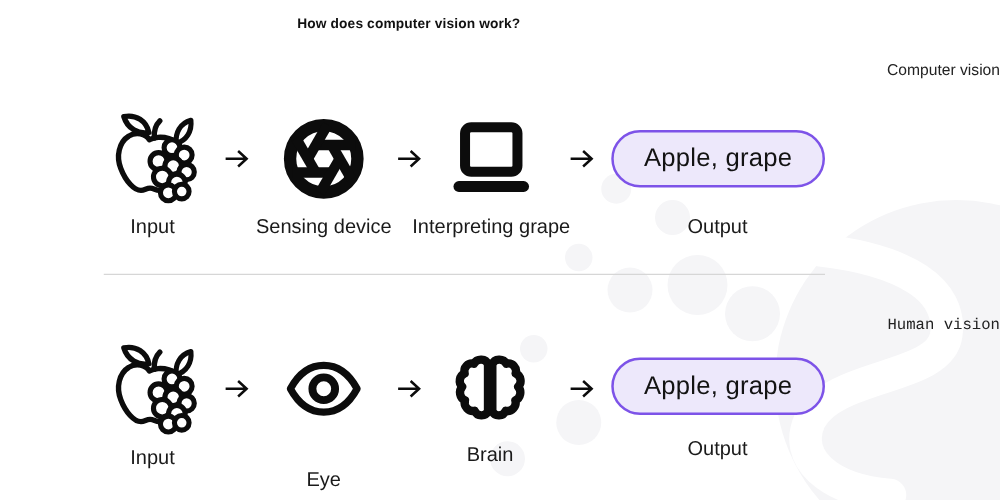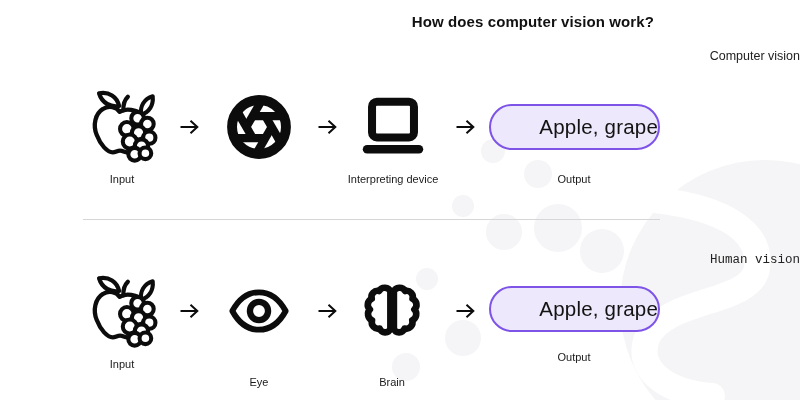--- a/index.html
+++ b/index.html
@@ -2,34 +2,34 @@
 <html><head>
 <meta charset="utf-8">
 <style>
   html,body{margin:0;padding:0;background:#fff;}
   .canvas{
     position:relative;width:800px;height:400px;background:#ffffff;
     overflow:hidden;font-family:"Liberation Sans",sans-serif;color:#111;
   }
   .abs{position:absolute;}
   .page-title{
-    top:13px;left:0;width:654px;text-align:right;
-    font-size:15px;font-weight:600;color:#111;letter-spacing:.1px;
+    top:13px;left:0;width:654px;text-align:center;
+    font-size:11px;font-weight:600;color:#111;letter-spacing:.1px;
   }
   .section-heading{
     left:0;width:800px;text-align:right;
     font-size:12.5px;font-weight:400;color:#222;
   }
   .step-label{
-    font-size:11px;color:#1a1a1a;white-space:nowrap;
+    font-size:16px;color:#1a1a1a;white-space:nowrap;
     transform:translateX(-50%);
   }
   .pill{
     width:167px;height:42px;border:2px solid #7D53E8;background:#EDE8FB;
-    border-radius:23px;display:flex;align-items:center;justify-content:flex-end;
+    border-radius:23px;display:flex;align-items:center;justify-content:center;
     font-size:20.5px;color:#131313;letter-spacing:.2px;
   }
   .divider{height:1px;background:#d6d6d6;}
   .icon-svg{display:block;}
   .wm{pointer-events:none;}
 </style>
 </head>
 <body>
 
 <div class="canvas">
@@ -100,21 +100,22 @@
 
   <svg class="abs icon-svg" style="left:453px;top:115px;" width="24" height="24" viewBox="0 0 24 24">
     <path d="M3.5 12 H20 M13.5 5.8 L20.3 12 L13.5 18.2" fill="none" stroke="#0c0c0c" stroke-width="2"></path>
   </svg>
 
   <div class="abs pill" style="left:489px;top:104px;">
     <span>Apple, grape</span>
   </div>
 
   <div class="abs step-label" style="left:122px;top:173px;">Input</div>
-  <div class="abs step-label" style="left:393px;top:173px;">Interpreting device</div>
+  <div class="abs step-label" style="left:259px;top:173px;">Sensing device</div>
+  <div class="abs step-label" style="left:393px;top:173px;">Interpreting grape</div>
   <div class="abs step-label" style="left:574px;top:173px;">Output</div>
 
   <div class="abs divider" style="left:83px;top:219px;width:577px;"></div>
 
   <div class="abs section-heading" style="top:253px;font-family:Liberation Mono, monospace;">Human vision</div>
 
   <svg class="abs icon-svg" style="left:83px;top:271px;" width="78" height="78" viewBox="0 0 80 80">
     <g fill="none" stroke="#0c0c0c" stroke-width="4.4" stroke-linecap="round" stroke-linejoin="round">
       <path d="M37.5 26.5 C34.5 21.5 26.5 19.5 20.5 23.5 C12.5 28.5 10 40 14 50 C18 60.5 25 68 30.5 68 C33.5 68 35 66.2 38 66.2 C41 66.2 42.5 68 45.5 68 C48.5 68 51.5 66 54 63 C58.5 57.5 61.5 50 62.5 43 C63.5 34.5 60 27.5 53.5 25.5 C47.5 23.6 41 24.3 37.5 26.5 Z"></path>
       <path d="M41.5 25 C41 19 42.5 14.5 46 11"></path>
@@ -157,16 +158,16 @@
   <svg class="abs icon-svg" style="left:453px;top:299px;" width="24" height="24" viewBox="0 0 24 24">
     <path d="M3.5 12 H20 M13.5 5.8 L20.3 12 L13.5 18.2" fill="none" stroke="#0c0c0c" stroke-width="2"></path>
   </svg>
 
   <div class="abs pill" style="left:489px;top:286px;">
     <span>Apple, grape</span>
   </div>
 
   <div class="abs step-label" style="left:122px;top:358px;">Input</div>
   <div class="abs step-label" style="left:259px;top:376px;">Eye</div>
-  <div class="abs step-label" style="left:392px;top:376px;">Brain</div>
+  <div class="abs step-label" style="left:392px;top:356px;">Brain</div>
   <div class="abs step-label" style="left:574px;top:351px;">Output</div>
 
 </div>
 
 </body></html>

